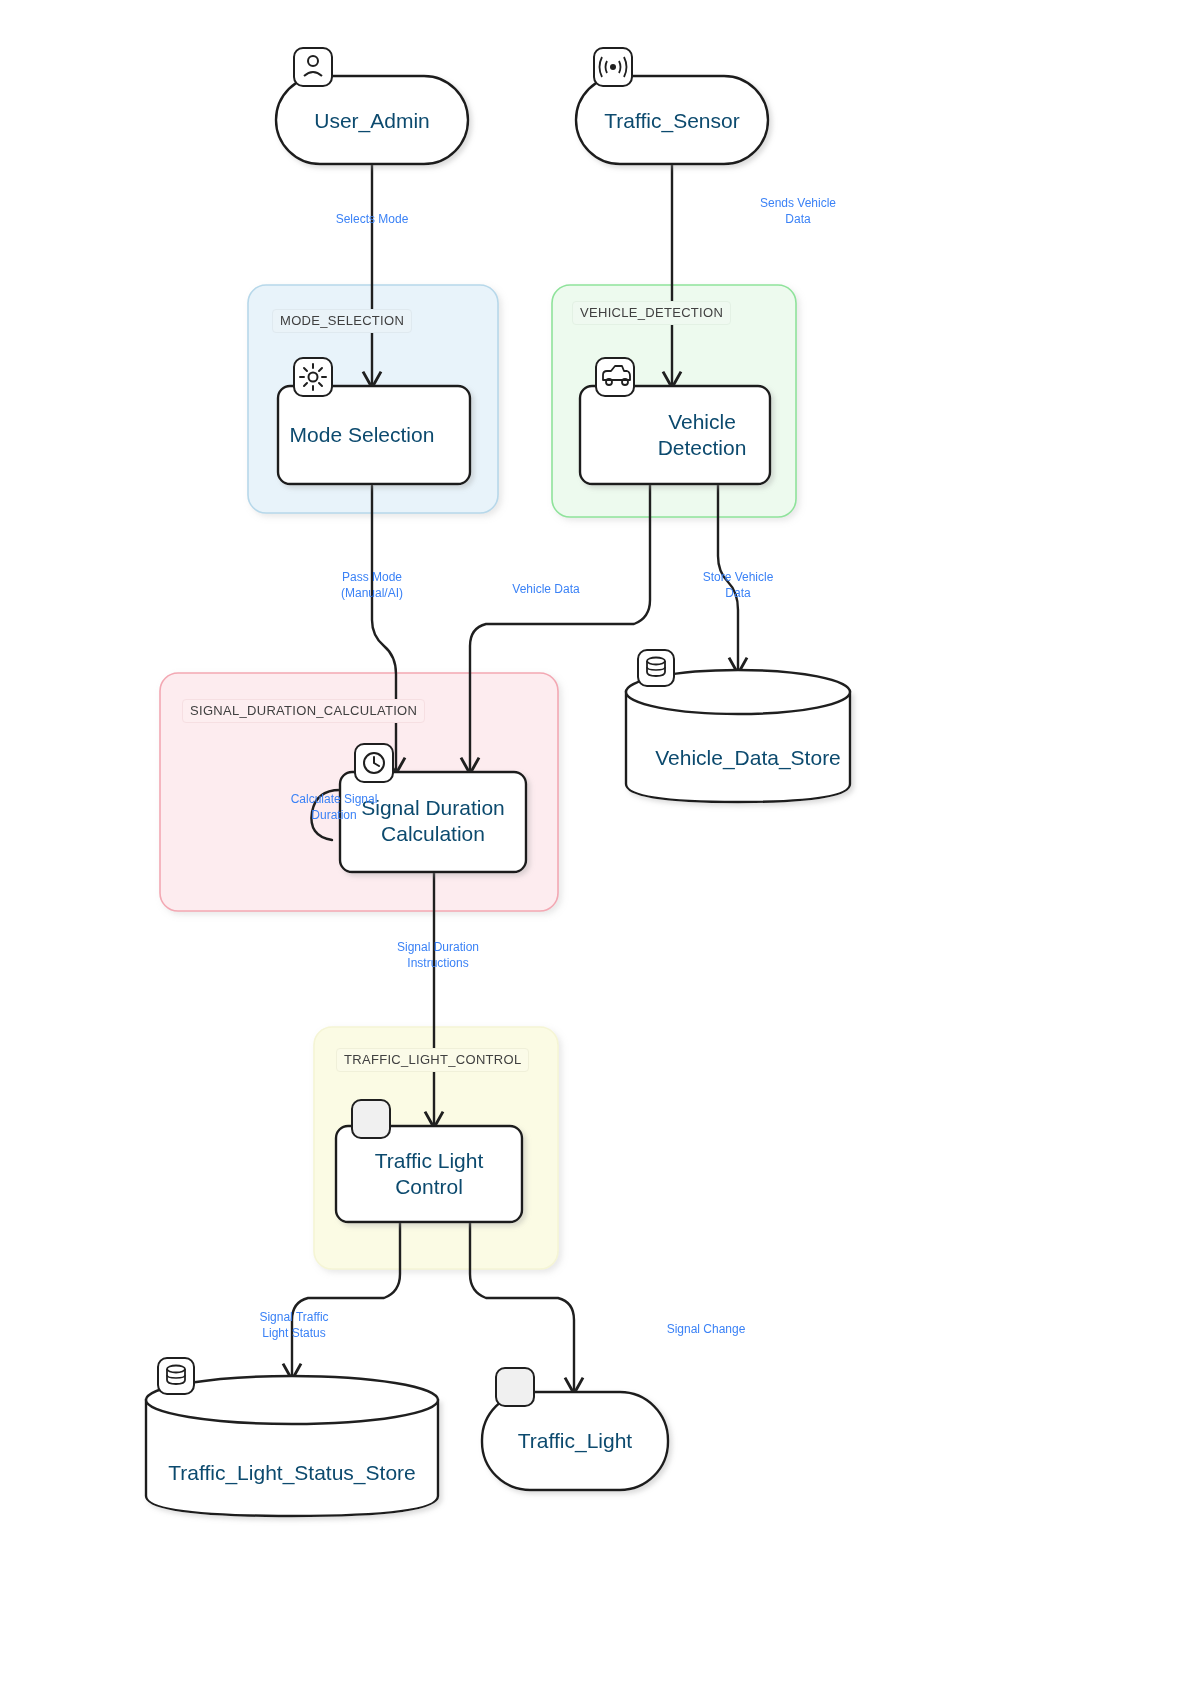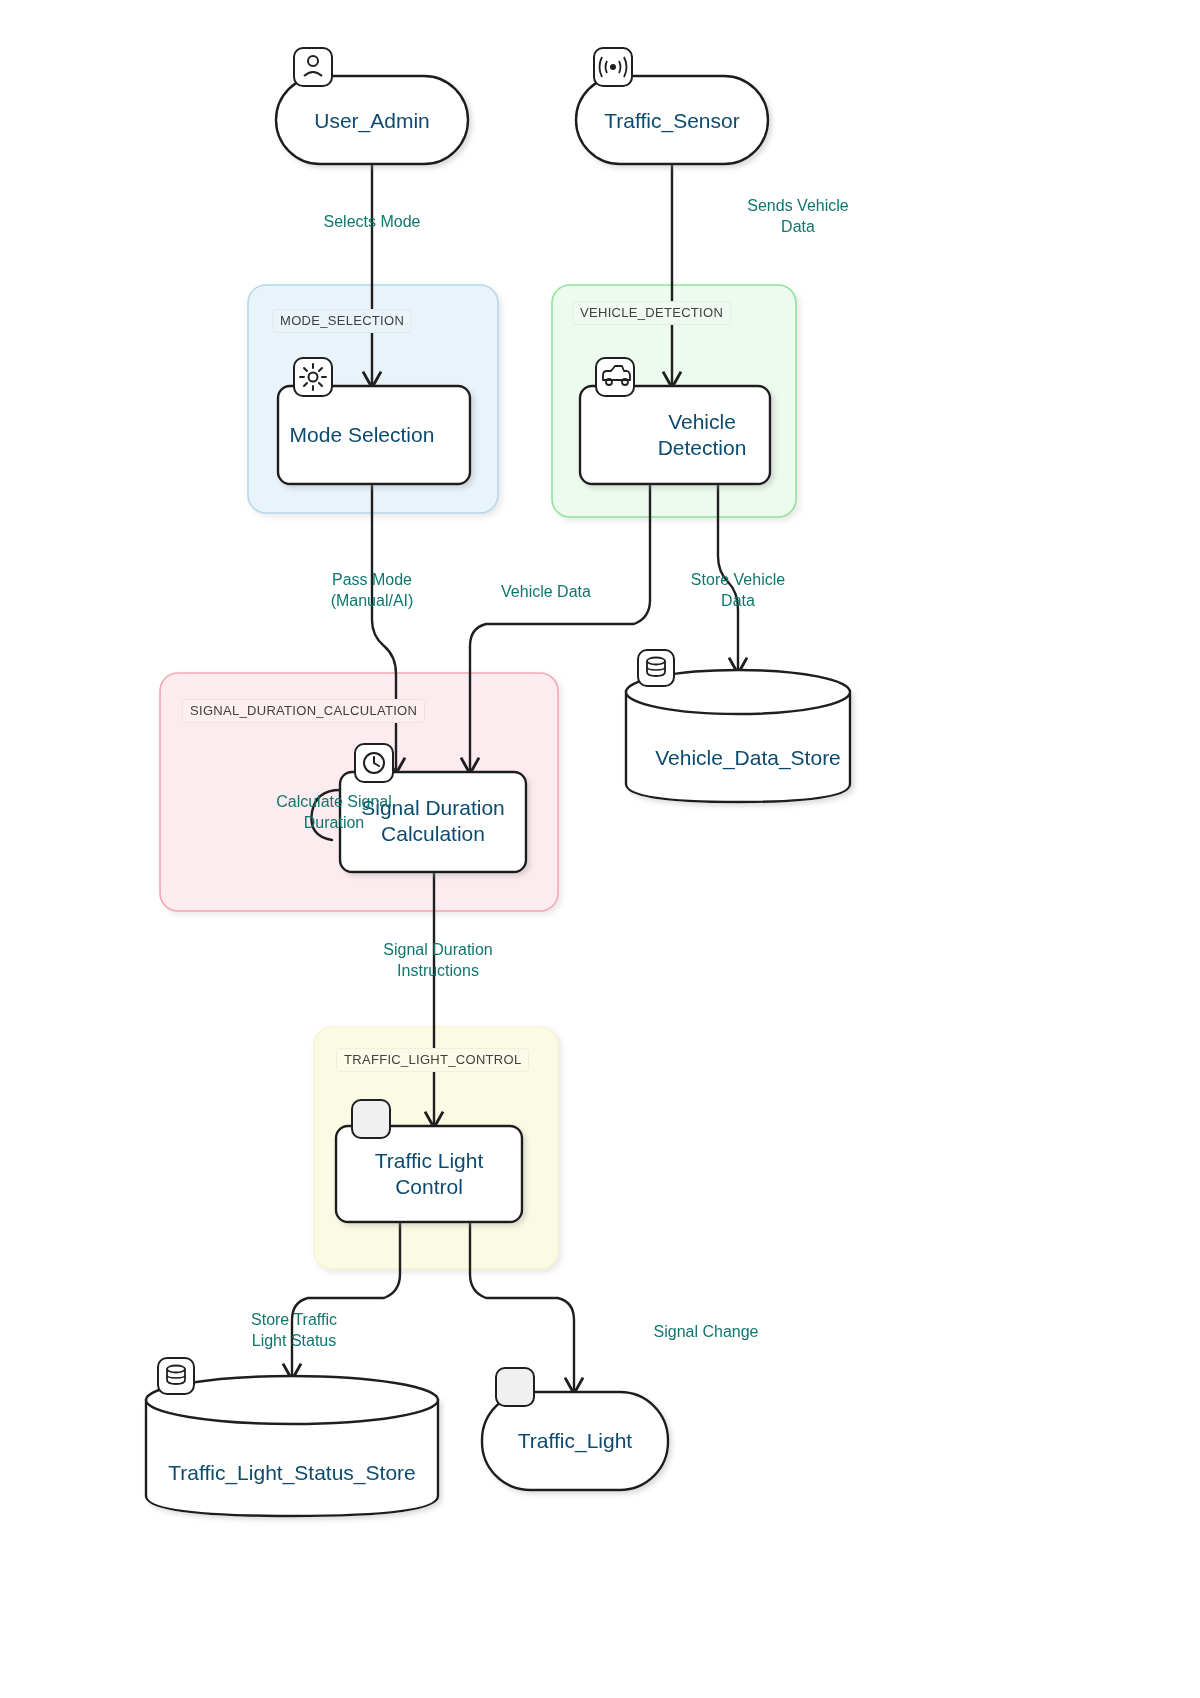--- a/index.html
+++ b/index.html
@@ -34,23 +34,23 @@
     text-align: center;
     font-size: 21px;
     line-height: 1.25;
     color: #0c4a6e;
     white-space: pre-line;
     pointer-events: none;
   }
   .edge-label {
     position: absolute;
     text-align: center;
-    font-size: 16px;
+    font-size: 12px;
     line-height: 1.3;
-    color: #0f766e;
+    color: #3b82f6;
     white-space: pre-line;
     pointer-events: none;
   }
   .cluster-label {
     position: absolute;
     font-size: 13px;
     letter-spacing: 0.3px;
     color: #404040;
     padding: 3px 7px 4px 7px;
     border-radius: 4px;
@@ -246,21 +246,21 @@
 
   <div class="edge-label" style="left:662px; top:570px; width:152px;">Store Vehicle
 Data</div>
 
   <div class="edge-label" style="left:250px; top:792px; width:168px;text-align:center;">Calculate Signal
 Duration</div>
 
   <div class="edge-label" style="left:356px; top:940px; width:164px;">Signal Duration
 Instructions</div>
 
-  <div class="edge-label" style="left:212px; top:1310px; width:164px;">Store Traffic
+  <div class="edge-label" style="left:212px; top:1310px; width:164px;">Signal Traffic
 Light Status</div>
 
   <div class="edge-label" style="left:632px; top:1322px; width:148px;">Signal Change</div>
 
   <div class="hit" style="left:276px; top:76px; width:192px; height:88px;"></div>
   <div class="hit" style="left:576px; top:76px; width:192px; height:88px;"></div>
   <div class="hit" style="left:278px; top:386px; width:192px; height:98px;"></div>
   <div class="hit" style="left:580px; top:386px; width:190px; height:98px;"></div>
   <div class="hit" style="left:340px; top:772px; width:186px; height:100px;"></div>
   <div class="hit" style="left:336px; top:1126px; width:186px; height:96px;"></div>

